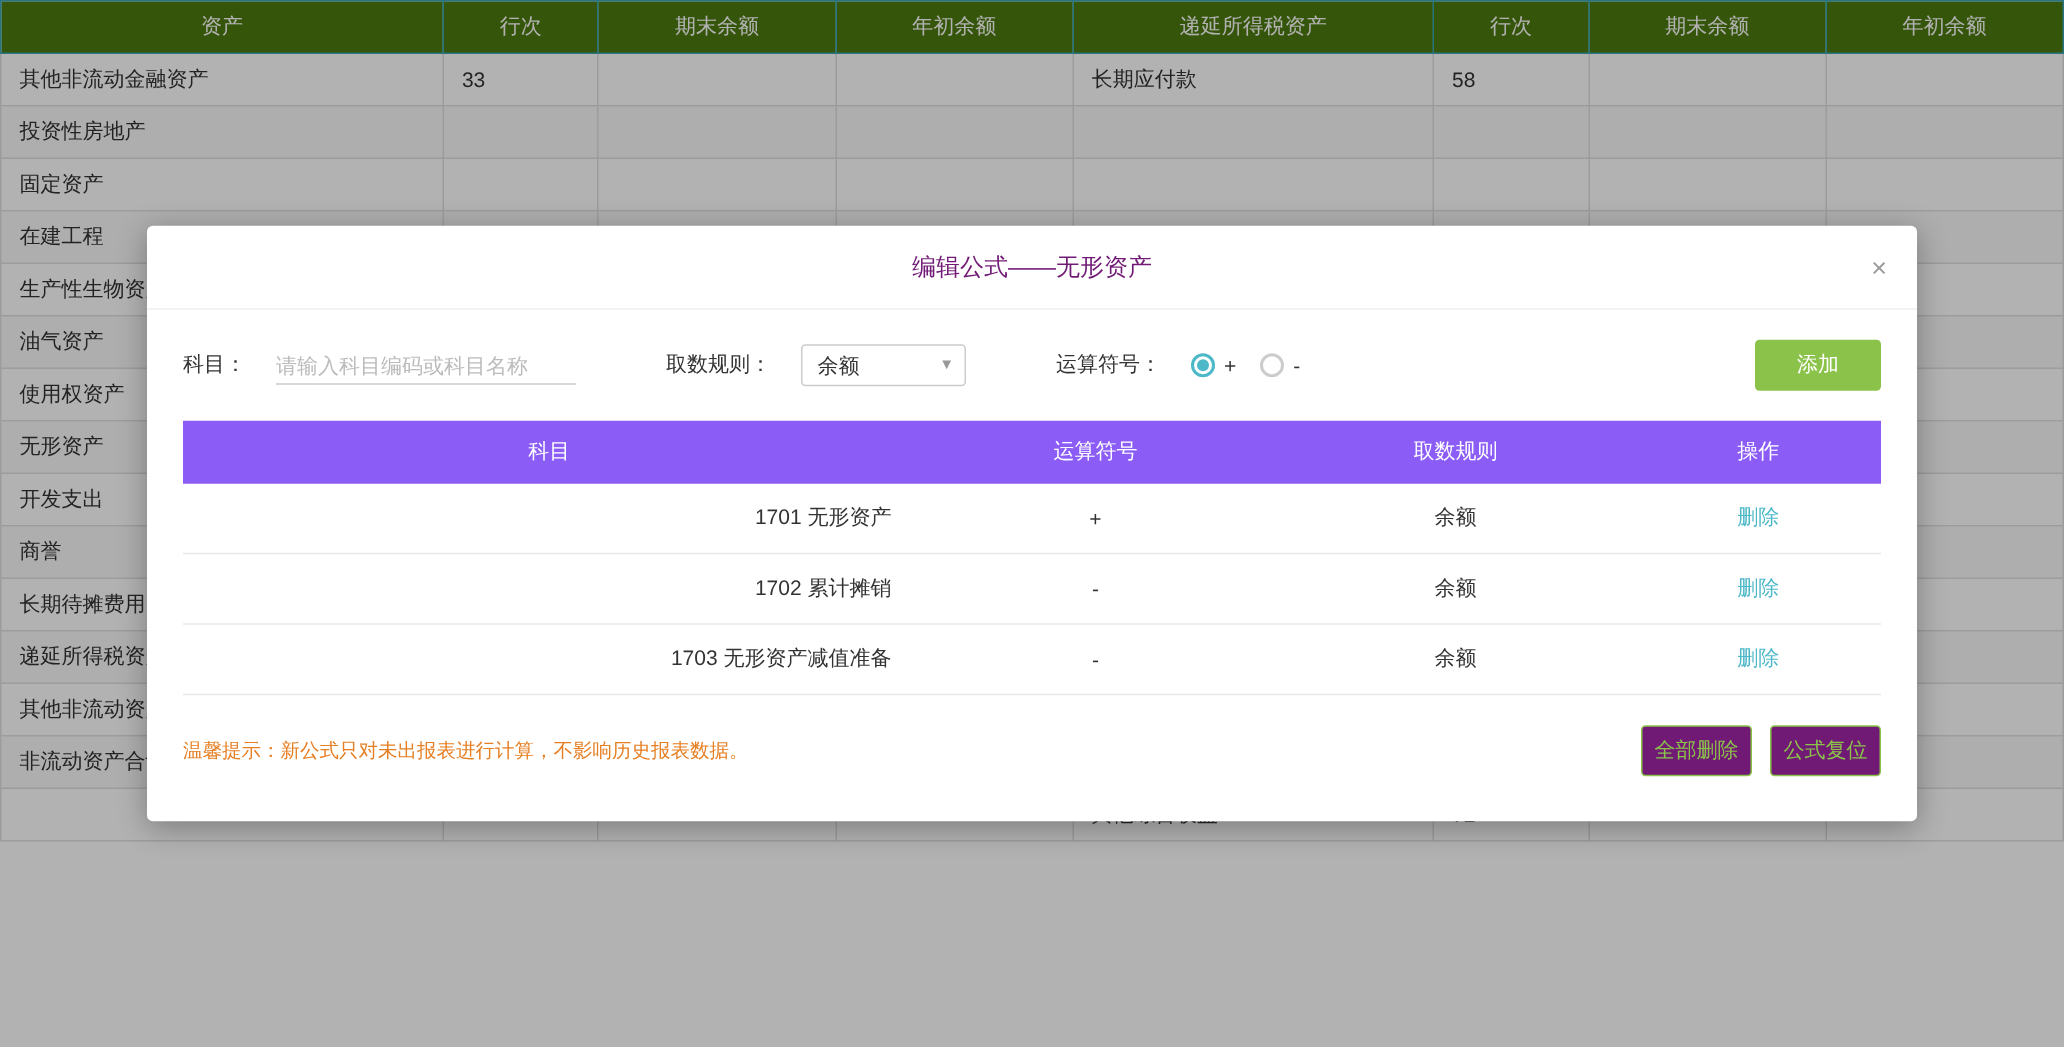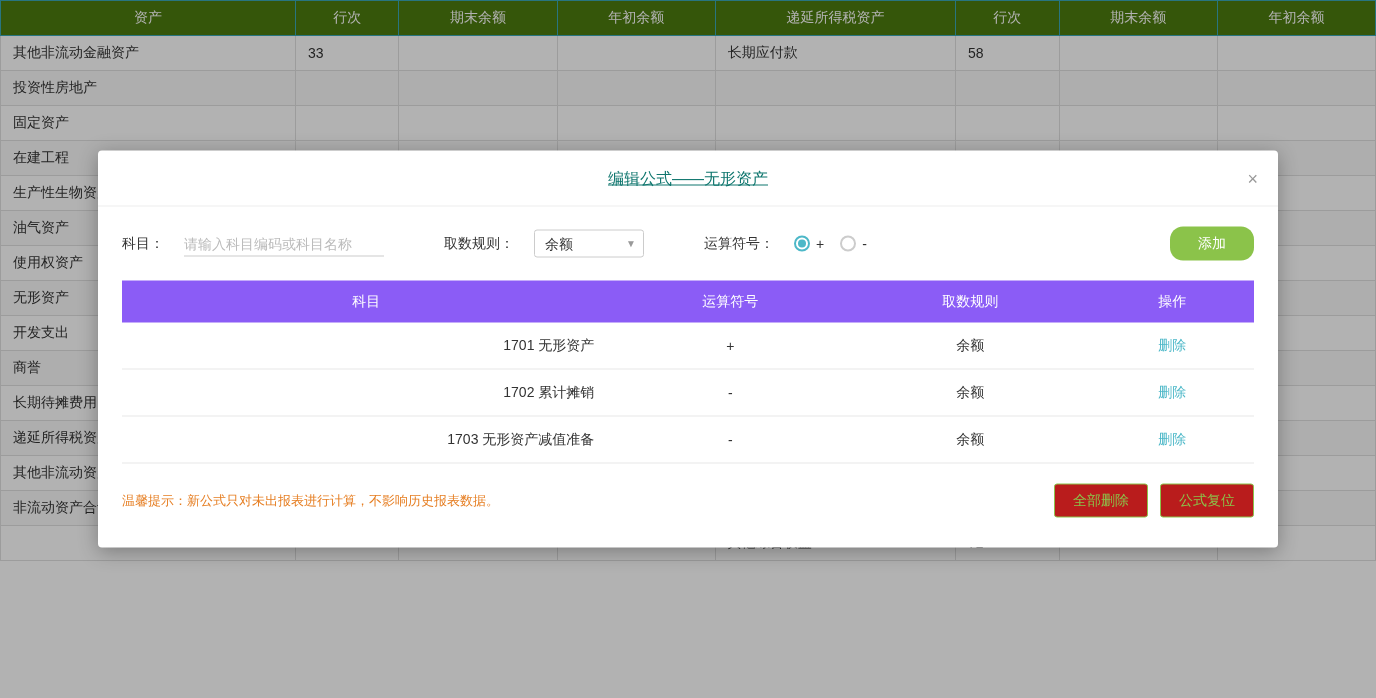--- a/index.html
+++ b/index.html
@@ -75,23 +75,22 @@
       display: flex;
       align-items: center;
       justify-content: center;
       padding: 18px 24px 16px;
       border-bottom: 1px solid #eee;
       position: relative;
     }
 
     .modal-title {
       font-size: 16px;
-      color: #0f766e;
+      color: #701a75;
       font-weight: normal;
-      text-decoration: underline;
     }
 
     .modal-close {
       position: absolute;
       right: 20px;
       top: 50%;
       transform: translateY(-50%);
       cursor: pointer;
       color: #999;
       font-size: 18px;
@@ -199,21 +198,21 @@
     }
 
     .radio-label {
       color: #333;
     }
 
     .btn-add {
       background: #8bc34a;
       color: #fff;
       border: none;
-      border-radius: 13px;
+      border-radius: 3px;
       padding: 8px 28px;
       cursor: pointer;
       font-size: 14px;
       font-family: inherit;
       margin-left: auto;
     }
 
     
     .data-table-wrap {
       padding: 0 24px;
@@ -265,25 +264,25 @@
       color: #e67e22;
       font-size: 13px;
     }
 
     .footer-btns {
       display: flex;
       gap: 12px;
     }
 
     .btn-outline {
-      background: #b91c1c;
+      background: #701a75;
       border: 1px solid #8bc34a;
       color: #8bc34a;
       border-radius: 3px;
-      padding: 7px 18px;
+      padding: 7px 8px;
       cursor: pointer;
       font-size: 14px;
       font-family: inherit;
     }
   </style>
 </head>
 <body>
 
 <div class="bg-table-wrap">
   <table class="bg-table">

